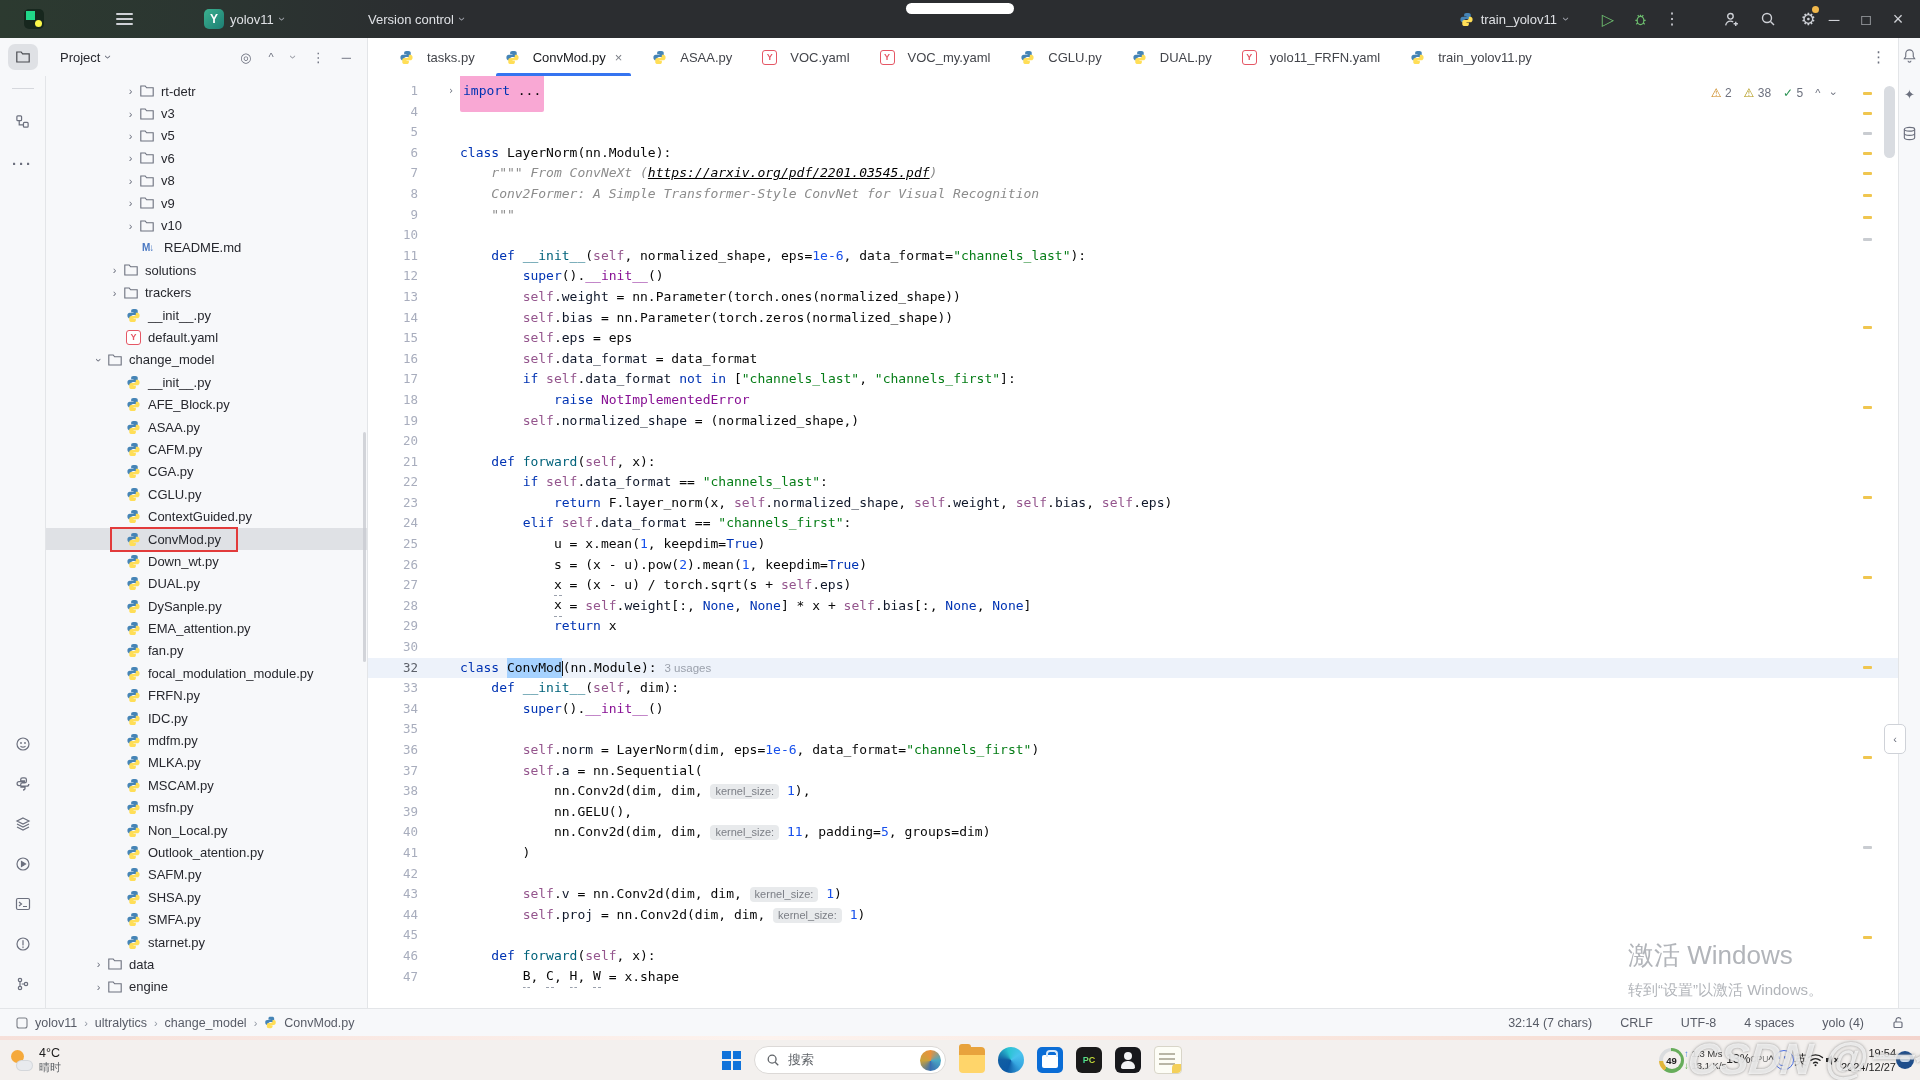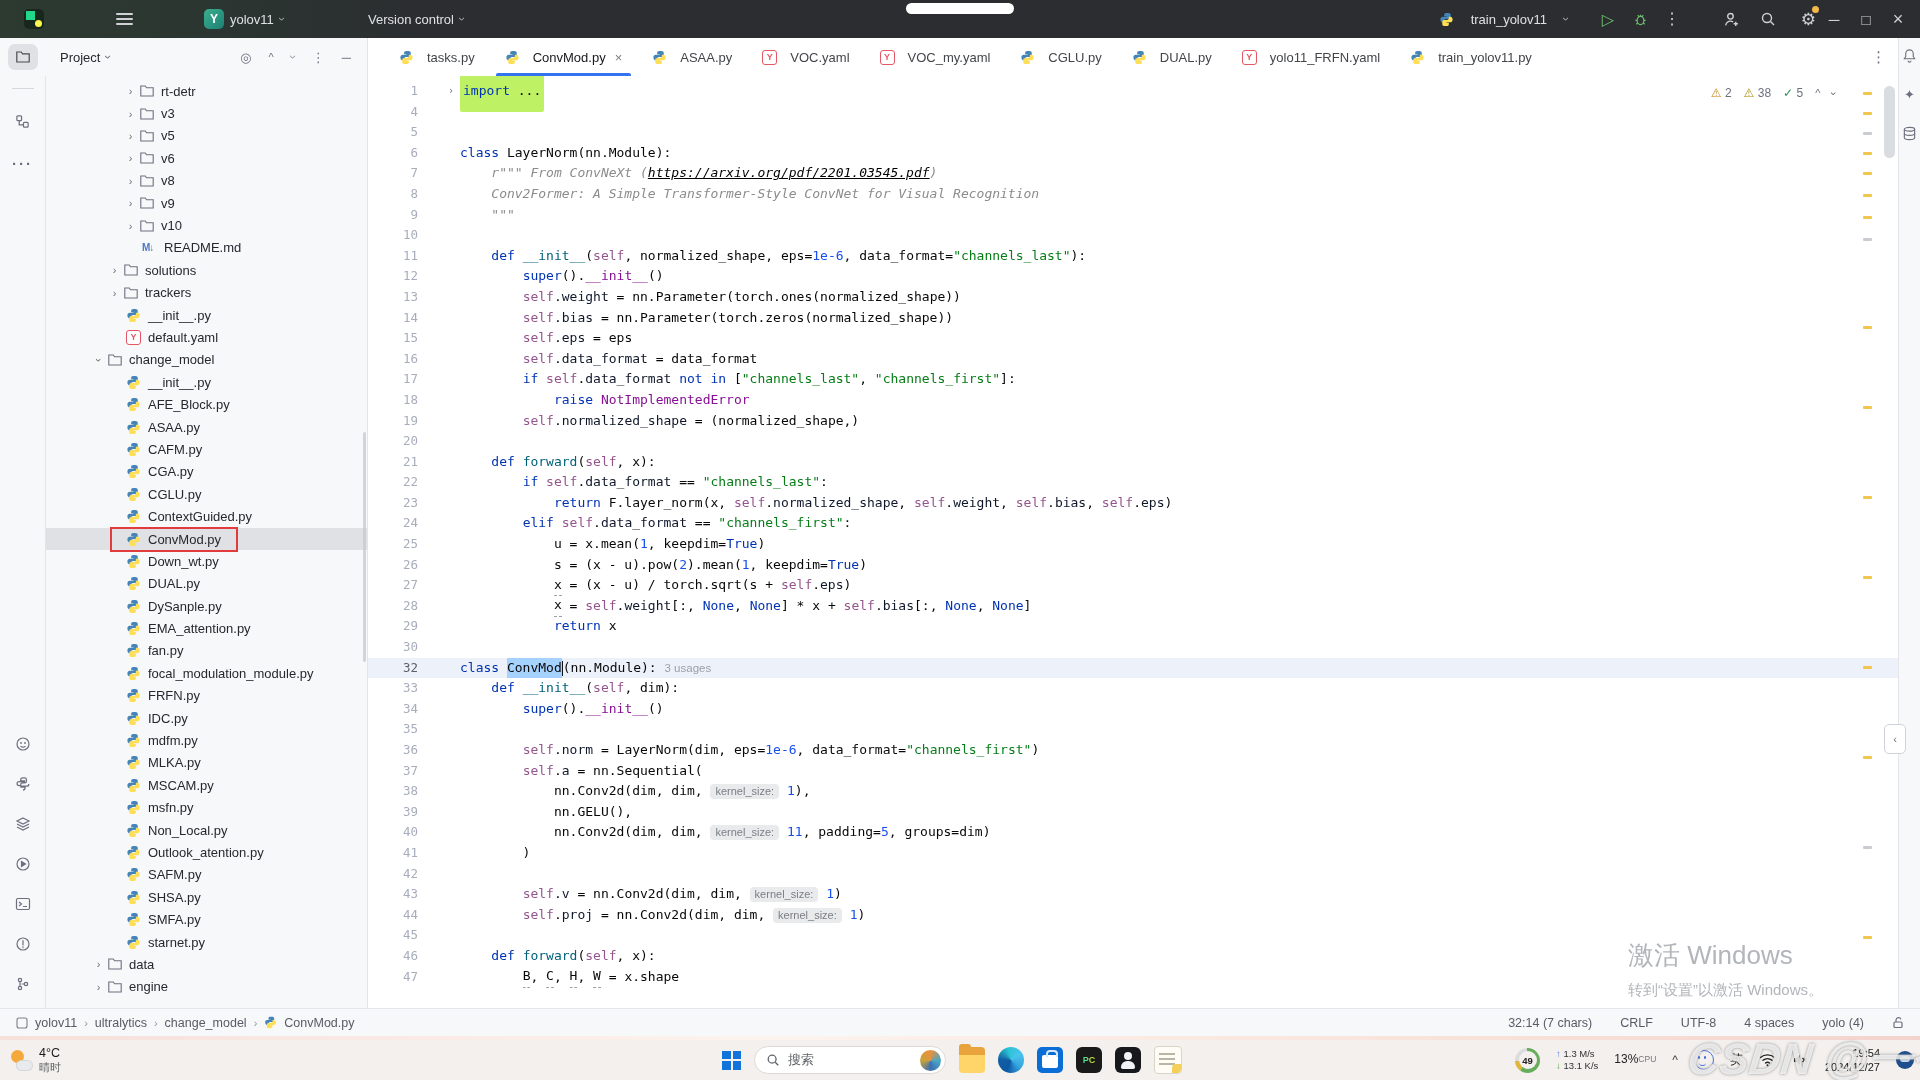--- a/index.html
+++ b/index.html
@@ -14,21 +14,21 @@
   .pclogo:before{content:"";position:absolute;left:2px;top:2px;width:9px;height:9px;background:#21d789}
   .pclogo:after{content:"";position:absolute;right:2px;bottom:2px;width:7px;height:7px;background:#fcf84a;border-radius:50%}
   #hamburger{left:116px}
   .ham{display:flex;flex-direction:column;gap:3px}
   .ham i{display:block;width:17px;height:2px;background:#cfd1d6;border-radius:1px}
   #proj-widget{left:204px}
   .ybadge{width:20px;height:20px;border-radius:5px;background:linear-gradient(135deg,#3bb08f,#1d7f74);
           color:#fff;font-size:12px;font-weight:bold;display:flex;align-items:center;justify-content:center}
   .chev{display:inline-block;color:#9da0a8;font-size:12px;transform:rotate(90deg);line-height:1}
   #vc-widget{left:368px}
-  #run-widget{right:344px;gap:17px}
+  #run-widget{right:344px;gap:7px}
   .playg{color:#6dbd6e;font-size:16px}
   .titleicon{color:#ced0d6;font-size:16px;line-height:1}
   #tb-play{right:306px}#tb-debug{right:272px}#tb-more{right:240px}
   #tb-person{right:180px}#tb-search{right:144px}#tb-gear{right:104px;position:absolute}
   .geardot{position:absolute;right:-3px;top:6px;width:7px;height:7px;border-radius:50%;background:#f2b84b}
   #win-min{right:72px}#win-max{right:40px}#win-close{right:8px}
   .winbtn{width:28px;justify-content:center;color:#d0d2d7;font-size:15px}
   #drag-pill{position:absolute;left:906px;top:3px;width:108px;height:11px;border-radius:6px;background:#fff;z-index:60}
   
   #toprow{position:absolute;left:0;top:38px;width:1920px;height:38px;border-bottom:1px solid #e3e5e8;display:flex}
@@ -75,21 +75,21 @@
   .codecell span{white-space:pre}
   .tk-p{color:#080808}.tk-k{color:#0033b3}.tk-s{color:#067d17}.tk-n{color:#1750eb}
   .tk-c{color:#8c8c8c;font-style:italic}
   .tk-cl{color:#000000;font-style:italic;text-decoration:underline}
   .tk-f{color:#00627a}.tk-m{color:#871094}.tk-sf{color:#94558d}.tk-fl{color:#0f172a}
   .tk-il{background:#e8eaec;color:#7b7e85;border-radius:4px;padding:0 5px;font-size:11px;
          font-family:"Liberation Sans",sans-serif;display:inline-block;line-height:15px}
   .tk-us{color:#9aa0ab;font-size:11.5px;font-family:"Liberation Sans",sans-serif;}
   .tk-sel{background:#a6d2ff}
   .tk-uv{border-bottom:1px dashed #9aa0ac}
-  .foldbg{background:#bef264;border-radius:2px;padding:10px 3px}
+  .foldbg{background:#f9a8d4;border-radius:2px;padding:10px 3px}
   .caret{display:inline-block;width:0;border-left:1.6px solid #111;height:15px;margin-bottom:-2px}
   #inspect{position:absolute;top:10px;right:62px;display:flex;gap:12px;align-items:center;
            font-family:"Liberation Sans",sans-serif;font-size:12px;color:#6c707e}
   .insp-w1{color:#c77d0a}.insp-w2{color:#a98e00}.insp-ok{color:#2e9455}
   .insp-chev{color:#6c707e;font-size:11px}
   .mark{position:absolute;right:26px;width:9px;height:3px;border-radius:1px}
   #edit-scroll{position:absolute;right:3px;top:10px;width:11px;height:72px;background:#d9dce1;border-radius:6px}
   
   #rightstrip{position:absolute;right:0;top:38px;width:22px;height:970px;background:#f7f8fa;border-left:1px solid #e3e5e8;
               display:flex;flex-direction:column;align-items:center;padding-top:10px;box-sizing:border-box;gap:24px;color:#6c707e}
@@ -126,21 +126,21 @@
   .ic-store:before{content:"";position:absolute;left:5px;top:8px;width:16px;height:13px;background:#fff;border-radius:2px}
   .ic-store:after{content:"";position:absolute;left:9px;top:3px;width:8px;height:5px;border:2px solid #d7e8fa;border-bottom:none;border-radius:4px 4px 0 0}
   .ic-pycharm{background:#1a1a1a;border-radius:6px;display:flex;align-items:center;justify-content:center}
   .ic-pycharm span{color:#fff;font-size:9px;font-weight:bold;background:linear-gradient(90deg,#35e0a1,#f8e71c);-webkit-background-clip:text;background-clip:text;-webkit-text-fill-color:transparent}
   .ic-dark{background:#17181c;border-radius:6px}
   .ic-dark:before{content:"";position:absolute;left:9px;top:5px;width:8px;height:8px;border-radius:50%;background:#f2f3f5}
   .ic-dark:after{content:"";position:absolute;left:6px;top:14px;width:14px;height:8px;border-radius:7px 7px 2px 2px;background:#f2f3f5}
   .ic-note{background:#fdfdf6;border:1px solid #d8d5c8;border-radius:4px}
   .ic-note:before{content:"";position:absolute;left:4px;top:6px;width:16px;height:2px;background:#b9b6a6;box-shadow:0 5px 0 #b9b6a6,0 10px 0 #b9b6a6}
   .ic-note:after{content:"";position:absolute;right:0;bottom:0;width:9px;height:9px;background:#f4d05a;border-radius:4px 0 4px 0}
-  #tray{position:absolute;right:6px;top:0;height:40px;display:flex;align-items:center;gap:16px}
+  #tray{position:absolute;right:6px;top:0;height:40px;display:flex;align-items:center;gap:0}
   .gauge{width:25px;height:25px;border-radius:50%;background:conic-gradient(#67ad5b 0 60%,#e0b53a 60% 74%,#dadcde 74% 100%);
          display:flex;align-items:center;justify-content:center}
   .gauge b{width:18px;height:18px;border-radius:50%;background:#f3f0ee;display:flex;align-items:center;justify-content:center;
            font-size:9.5px;color:#222;font-weight:bold}
   .net{display:flex;flex-direction:column;font-size:9.5px;color:#333;line-height:1.25}
   .net .up:before{content:"↑ ";color:#4a83e8}.net .down:before{content:"↓ ";color:#53a93f}
   .cpu{display:flex;flex-direction:row;align-items:center;line-height:1.1}
   .cpu .v{font-size:12px;color:#222}.cpu .l{font-size:8.5px;color:#777}
   .traychev{font-size:12px;color:#444}
   .face{width:18px;height:18px;border-radius:50%;border:1.7px solid #4a6fe3;position:relative}

